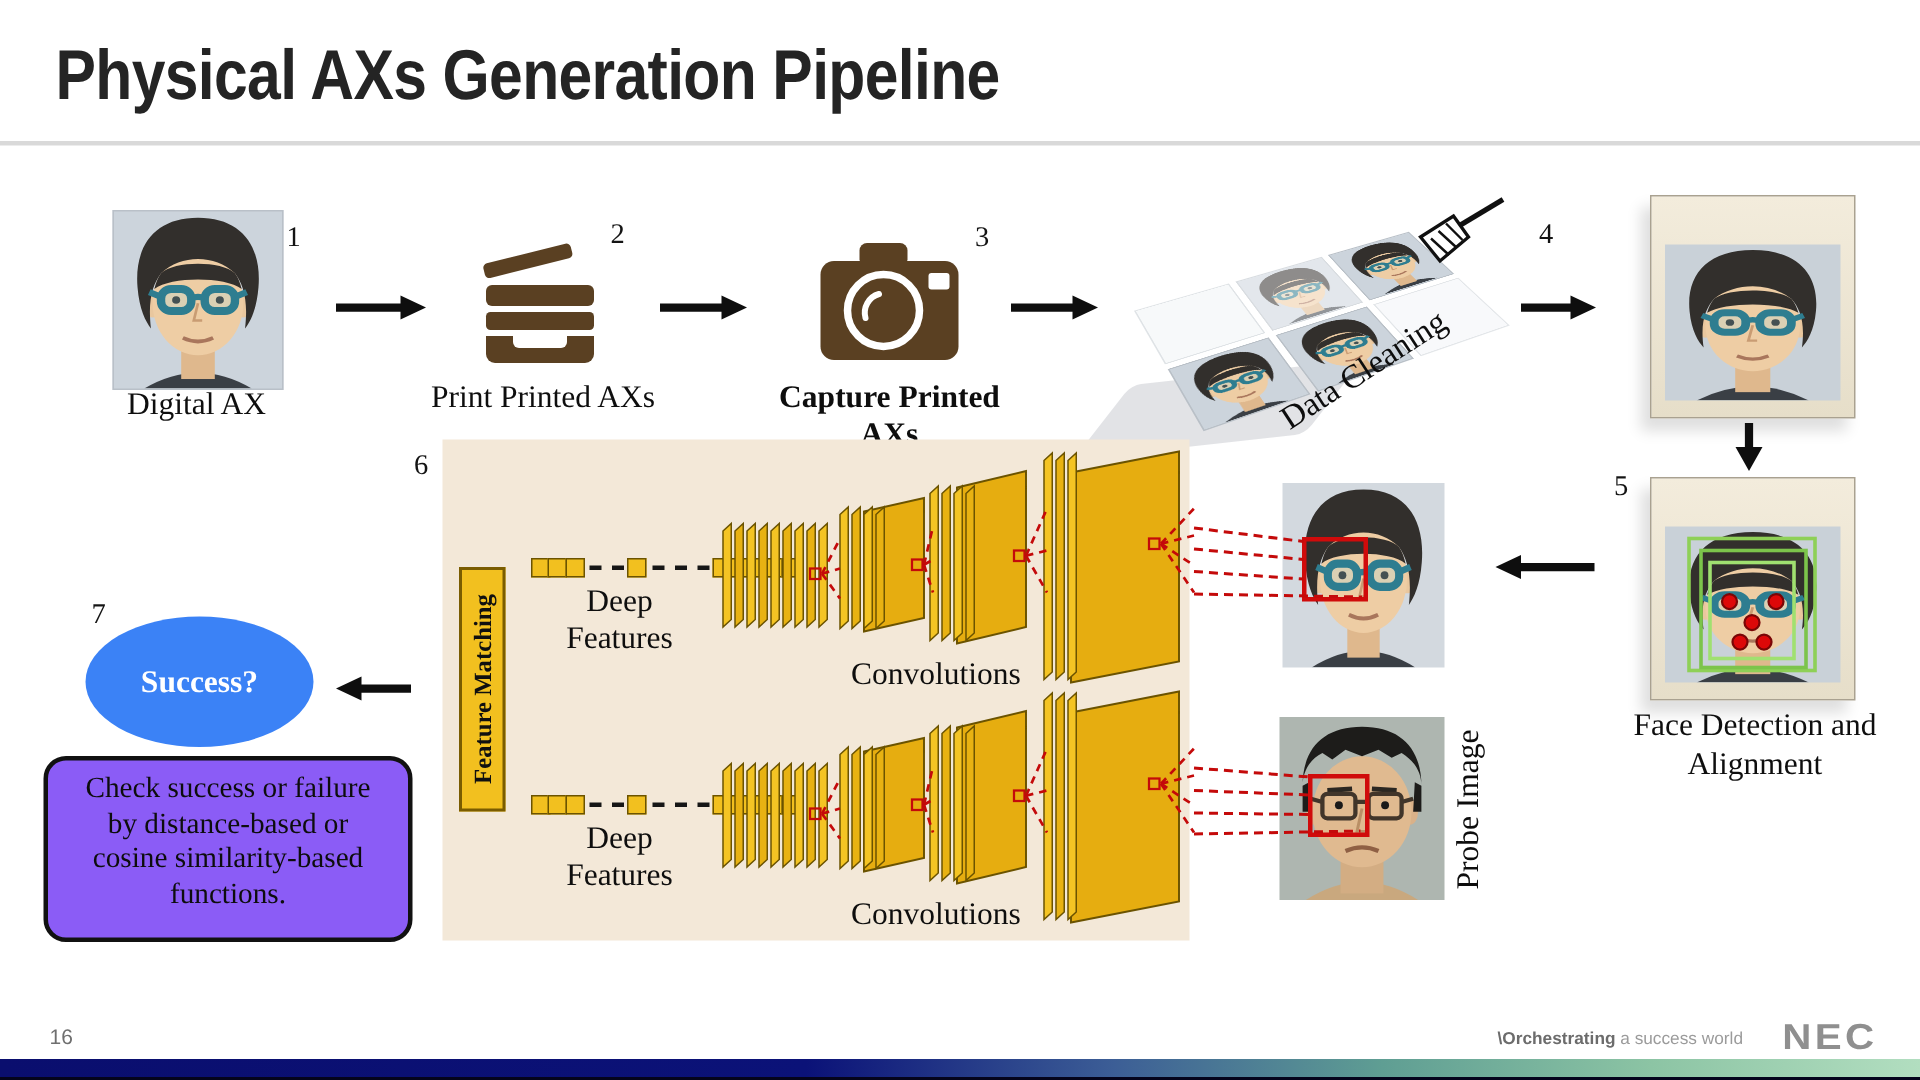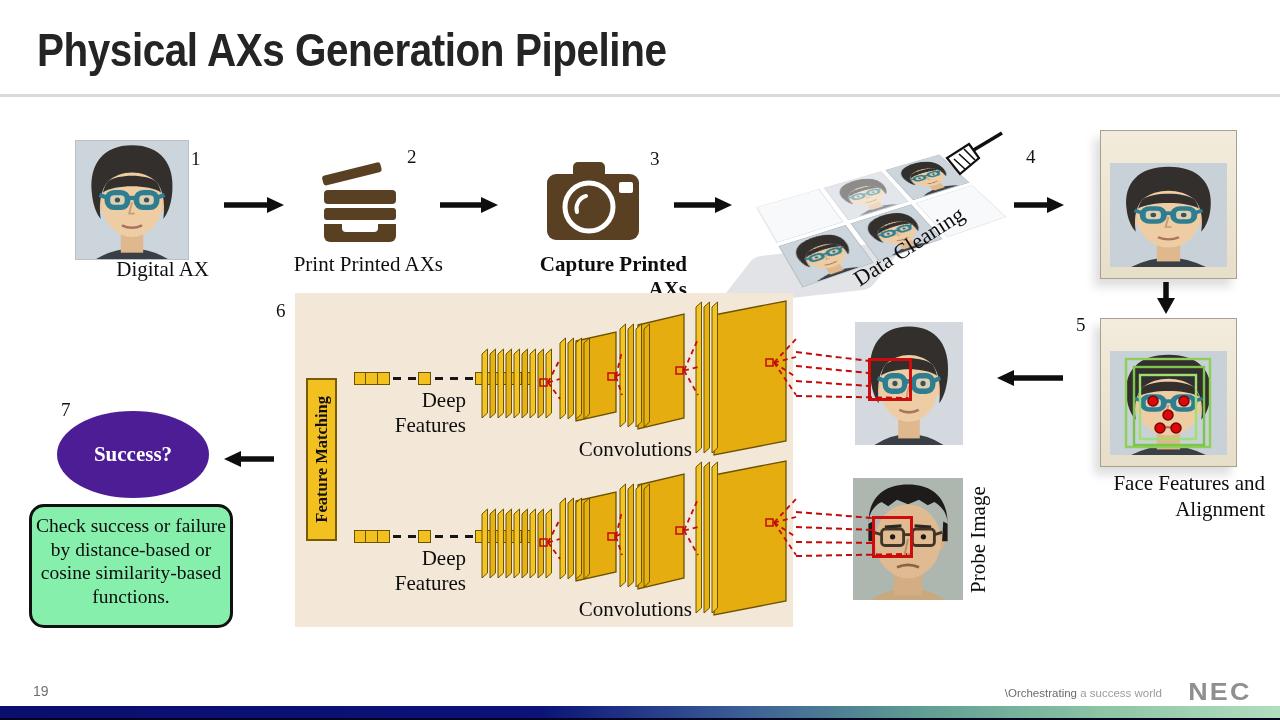--- a/index.html
+++ b/index.html
@@ -6,46 +6,46 @@
   body{width:1280px;height:720px;position:relative;background:#ffffff;overflow:hidden;
        font-family:"Liberation Serif",serif;}
   .abs{position:absolute;}
   
   .title{position:absolute;left:37px;top:22px;font-family:"Liberation Sans",sans-serif;
          font-size:47px;font-weight:600;color:#242424;letter-spacing:-0.5px;
          transform:scaleX(.86);transform-origin:left center;white-space:nowrap;}
   .divider{position:absolute;left:0;top:94px;width:1280px;height:3px;background:#d9d9d9;}
   
   .num{position:absolute;font-size:19px;color:#141414;}
-  .lbl{position:absolute;font-size:21px;color:#0e0e0e;text-align:right;line-height:25px;}
+  .lbl{position:absolute;font-size:21px;color:#0e0e0e;text-align:center;line-height:25px;}
   
   .photo{position:absolute;overflow:hidden;}
   svg.facefit{width:100%;height:100%;display:block;}
   .redbox{position:absolute;border:3px solid #d00b0b;}
   
   .pframe{position:absolute;background:linear-gradient(#f3ecdc,#e6dec9);
           border:1px solid #a9a190;box-shadow:-6px 8px 9px rgba(0,0,0,.13);}
   .pframe .inner{position:absolute;left:9px;top:32px;right:9px;bottom:11px;background:#c9d1d8;overflow:hidden;}
   
   .panel{position:absolute;left:295px;top:293px;width:498px;height:334px;background:#f3e8d8;}
   .fm-box{position:absolute;left:306px;top:378px;width:27px;height:159px;background:#f2c01f;
           border:2px solid #7a5c00;display:flex;align-items:center;justify-content:center;}
   .fm-box span{writing-mode:vertical-rl;transform:rotate(180deg);font-weight:bold;
           font-size:16.5px;color:#101010;white-space:nowrap;}
   svg.cnn-row{position:absolute;overflow:visible;}
   
   .sqrow{position:absolute;display:flex;align-items:center;height:13px;}
   .sq{width:11px;height:11px;background:#f2c01f;border:1.5px solid #6b5300;margin-left:-1.5px;}
   .dash{width:8px;height:3.5px;background:#161616;margin:0 3.5px;}
   
-  .success{position:absolute;left:57px;top:411px;width:152px;height:87px;background:#4c1d95;
+  .success{position:absolute;left:57px;top:411px;width:152px;height:87px;background:#3b82f6;
            border-radius:50%;display:flex;align-items:center;justify-content:center;}
   .success span{color:#ffffff;font-weight:bold;font-size:21px;}
-  .note{position:absolute;left:29px;top:504px;width:196px;height:104px;background:#86efac;
-        border:3px solid #111;border-radius:15px;padding:7px 1px;
+  .note{position:absolute;left:29px;top:504px;width:196px;height:104px;background:#8b5cf6;
+        border:3px solid #111;border-radius:15px;padding:7px 22px;
         font-size:19.5px;line-height:23.5px;text-align:center;color:#0d0d0d;}
   
   svg.arr{position:absolute;overflow:visible;}
   svg.arr line{stroke:#0e0e0e;stroke-width:5.5;}
   svg.arr polygon{fill:#0e0e0e;}
   
   .dgrid{position:absolute;left:772px;top:148px;width:216px;height:128px;
          display:grid;grid-template-columns:repeat(3,1fr);grid-template-rows:repeat(2,1fr);gap:5px;
          transform:perspective(620px) rotateX(52deg) rotateZ(-27deg);}
   .tile{background:#eef1f4;border:1px solid #b9c0c7;overflow:hidden;}
@@ -55,21 +55,21 @@
   
   .rot-dc{position:absolute;left:856px;top:268px;font-size:22px;color:#0d0d0d;
           transform:rotate(-33deg);transform-origin:left center;white-space:nowrap;}
   .rot-probe{position:absolute;left:966px;top:477px;height:126px;font-size:21px;color:#0d0d0d;
           writing-mode:vertical-rl;transform:rotate(180deg);text-align:center;}
   
   .pagenum{position:absolute;left:33px;top:683px;font-family:"Liberation Sans",sans-serif;
            font-size:14px;color:#6f6f6f;}
   .tagline{position:absolute;right:118px;top:687px;font-family:"Liberation Sans",sans-serif;
            font-size:11.5px;color:#9b9b9b;white-space:nowrap;}
-  .tagline b{color:#6c6c6c;font-weight:normal;}
+  .tagline b{color:#6c6c6c;font-weight:bold;}
   .neclogo{position:absolute;right:28px;top:678px;font-family:"Liberation Sans",sans-serif;
            font-size:24px;font-weight:bold;color:#8f8f8f;letter-spacing:2px;
            transform:scaleX(1.12);transform-origin:right center;}
   .bottombar{position:absolute;left:0;top:706px;width:1280px;height:12px;
     background:linear-gradient(90deg,#0a0e6e 0%,#0b1278 42%,#3c5e96 58%,#5f9e93 72%,#8cc4a4 86%,#b2dec0 100%);}
   .bottomedge{position:absolute;left:0;top:718px;width:1280px;height:2px;background:#04041c;}
   .hidden-defs{position:absolute;width:0;height:0;overflow:hidden;}
 </style>
 </head>
 <body>
@@ -222,21 +222,21 @@
       <g fill="#dd0808" stroke="#7a0606" stroke-width="1.5">
         <circle cx="43" cy="50" r="5"></circle>
           <circle cx="74" cy="50" r="5"></circle>
           <circle cx="58" cy="64" r="5"></circle>
         <circle cx="50" cy="77" r="5"></circle>
           <circle cx="66" cy="77" r="5"></circle>
       </g>
     </svg>
   </div>
 </div>
-<div class="lbl" style="left:1075px;top:470px;width:190px;line-height:26px;">Face Features and Alignment</div>
+<div class="lbl" style="left:1075px;top:470px;width:190px;line-height:26px;">Face Detection and Alignment</div>
 <svg class="arr" style="left:997px;top:369px;" width="66" height="18">
   <polygon points="17,1 0,9 17,17"></polygon>
     <line x1="15" y1="9" x2="66" y2="9"></line>
   </svg>
 
 <div class="panel"></div>
 <div class="num" style="left:276px;top:300px;">6</div>
 <div class="fm-box">
   <span>Feature Matching</span>
 </div>
@@ -393,17 +393,17 @@
     <line x1="796" y1="366" x2="869" y2="373"></line>
     <line x1="796" y1="381" x2="869" y2="386"></line>
     <line x1="796" y1="396" x2="908" y2="398"></line>
     <line x1="796" y1="512" x2="873" y2="518"></line>
     <line x1="796" y1="527" x2="873" y2="530"></line>
     <line x1="796" y1="542" x2="873" y2="543"></line>
     <line x1="796" y1="556" x2="907" y2="554"></line>
   </g>
 </svg>
 
-<div class="pagenum">19</div>
+<div class="pagenum">16</div>
 <div class="tagline"><b>\Orchestrating</b><span> a success world</span></div>
 <div class="neclogo">NEC</div>
 <div class="bottombar"></div>
 <div class="bottomedge"></div>
 
 </body></html>

